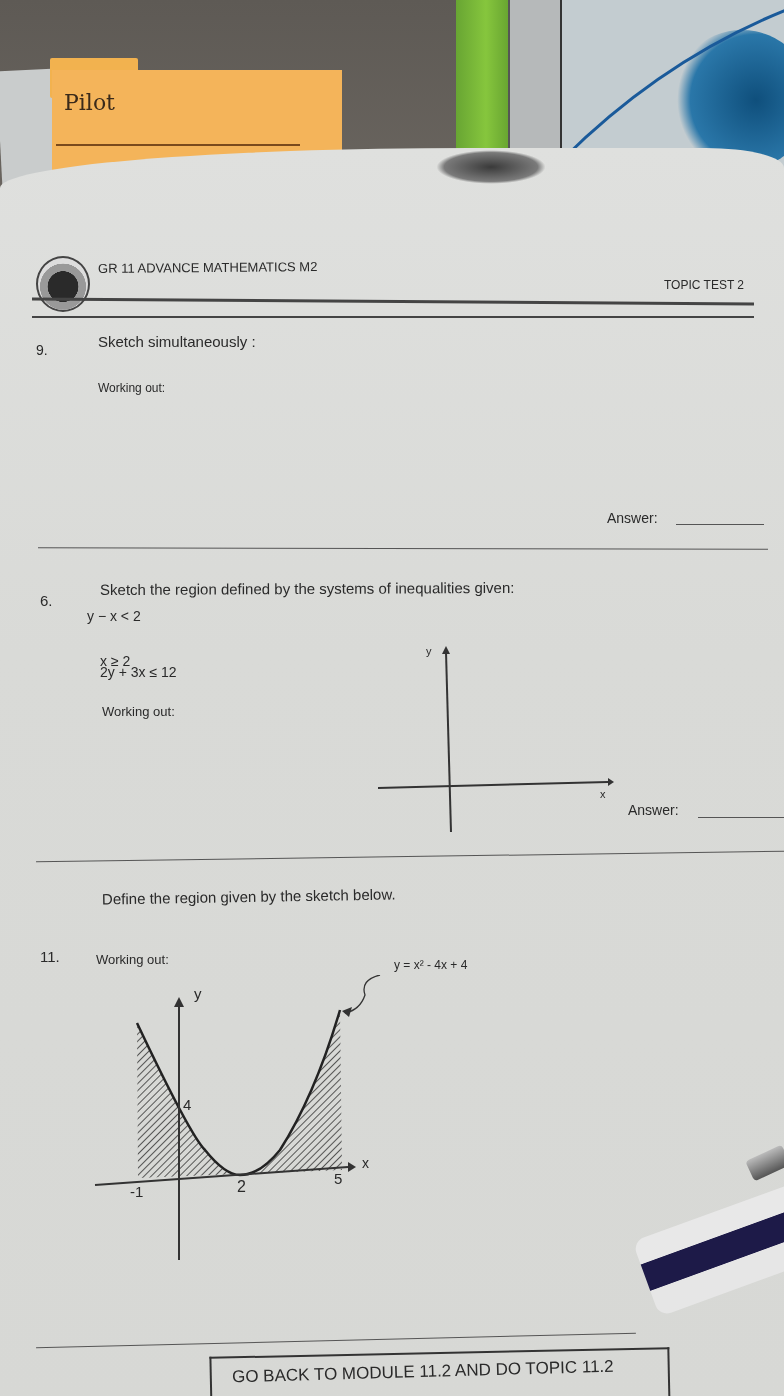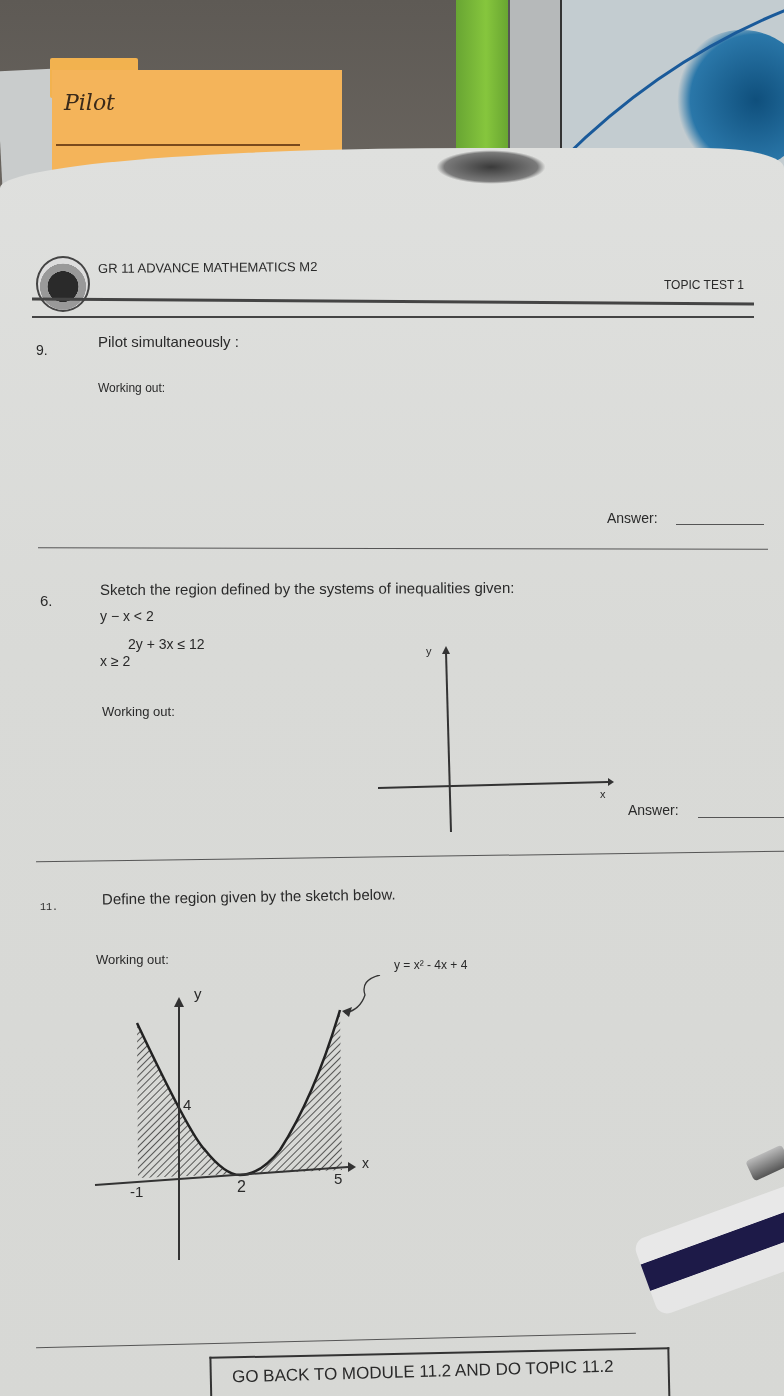--- a/index.html
+++ b/index.html
@@ -2,21 +2,21 @@
 <html><head>
 <meta charset="utf-8">
 <style>
   html, body { margin:0; padding:0; }
   body { width:784px; height:1396px; overflow:hidden; position:relative; background:#5d5852; font-family:"Liberation Sans", sans-serif; }
   .bg-wall { position:absolute; left:0; top:0; width:784px; height:200px; background:linear-gradient(180deg,#5e5a55,#6a655f); }
   .folder-white { position:absolute; left:0; top:70px; width:55px; height:140px; background:#c9cccc; transform:rotate(-3deg); }
   .folder-orange-tab { position:absolute; left:50px; top:58px; width:88px; height:40px; background:#f2b24f; border-radius:2px; }
   .folder-orange { position:absolute; left:52px; top:70px; width:290px; height:120px; background:#f4b45a; }
   .folder-orange-line { position:absolute; left:56px; top:144px; width:244px; height:2px; background:#7a4a1c; }
-  .folder-label { position:absolute; left:64px; top:90px; font-family:"DejaVu Serif", serif; font-style:italic; font-size:22px; color:#3a2a1a; }
+  .folder-label { position:absolute; left:64px; top:90px; font-family:"DejaVu Serif", serif; font-size:22px; color:#3a2a1a; }
   .green-strip { position:absolute; left:456px; top:0; width:60px; height:160px; background:linear-gradient(90deg,#68a533,#86c63d,#5e9a2d); }
   .grey-panel { position:absolute; left:508px; top:0; width:80px; height:165px; background:#b6b9ba; border-left:2px solid #555; }
   .blue-card { position:absolute; left:560px; top:0; width:224px; height:175px; background:#c3ccd0; border-left:2px solid #333; overflow:hidden; }
   .blue-card .blob { position:absolute; left:110px; top:30px; width:140px; height:140px; border-radius:50%; background:radial-gradient(circle at 60% 50%,#0f4f7c,#2a77a9 60%,transparent 72%); }
   .blue-card svg { position:absolute; left:0; top:0; }
   .clip { position:absolute; left:436px; top:150px; width:110px; height:34px; background:radial-gradient(ellipse at center,#3a3a3a,#7a7a7a 60%,transparent 70%); }
 
   .sheet { position:absolute; left:0; top:148px; width:784px; height:1260px; background:linear-gradient(180deg,#dfe0de 0%,#d9dad7 40%,#d7d8d5 100%); border-top-left-radius:60% 40px; border-top-right-radius:10% 20px; }
   .t { position:absolute; color:#2a2a2a; white-space:nowrap; }
 
@@ -47,51 +47,51 @@
   <svg width="224" height="175">
       <path d="M0 160 Q100 60 224 10" stroke="#1a5a9a" stroke-width="3" fill="none"></path>
     </svg>
 </div>
 
 <div class="sheet"></div>
 <div class="clip"></div>
 
 <div class="logo"></div>
 <div class="t" style="left:98px;top:260px;font-size:13px;transform:rotate(-0.5deg);">GR 11 ADVANCE MATHEMATICS M2</div>
-<div class="t" style="left:664px;top:278px;font-size:12px;">TOPIC TEST 1</div>
+<div class="t" style="left:664px;top:278px;font-size:12px;">TOPIC TEST 2</div>
 <div class="rule-thick" style="top:300px;transform:rotate(0.4deg);"></div>
 <div class="rule-thick" style="top:316px;height:2px;transform:rotate(0deg);"></div>
 
 <div class="t" style="left:36px;top:342px;font-size:14px;">9.</div>
-<div class="t" style="left:98px;top:333px;font-size:15px;">Pilot simultaneously :</div>
+<div class="t" style="left:98px;top:333px;font-size:15px;">Sketch simultaneously :</div>
 <div class="t" style="left:98px;top:381px;font-size:12px;">Working out:</div>
 <div class="t" style="left:607px;top:510px;font-size:14px;">Answer:</div>
 <div class="rule-thin" style="left:676px;top:524px;width:88px;"></div>
 <div class="rule-thin" style="left:38px;top:548px;width:730px;transform:rotate(0.1deg);"></div>
 
 <div class="t" style="left:40px;top:592px;font-size:15px;">6.</div>
 <div class="t" style="left:100px;top:580px;font-size:15px;transform:rotate(-0.3deg);">Sketch the region defined by the systems of inequalities given:</div>
-<div class="t" style="left:100px;top:608px;font-size:14px;">y − x &lt; 2</div>
-<div class="t" style="left:100px;top:636px;font-size:14px;margin-left:28px;">2y + 3x ≤ 12</div>
+<div class="t" style="left:87px;top:608px;font-size:14px;">y − x &lt; 2</div>
+<div class="t" style="left:100px;top:664px;font-size:14px;">2y + 3x ≤ 12</div>
 <div class="t" style="left:100px;top:653px;font-size:14px;">x ≥ 2</div>
 <div class="t" style="left:102px;top:704px;font-size:13px;">Working out:</div>
 
 <svg class="graph1" width="250" height="200">
   <line x1="8" y1="148" x2="238" y2="142" stroke="#333" stroke-width="2"></line>
   <polygon points="238,138 244,142 238,146" fill="#333"></polygon>
   <line x1="81" y1="192" x2="76" y2="12" stroke="#333" stroke-width="2"></line>
   <polygon points="72,14 76,6 80,14" fill="#333"></polygon>
 </svg>
 <div class="t" style="left:426px;top:645px;font-size:11px;">y</div>
 <div class="t" style="left:600px;top:788px;font-size:11px;">x</div>
 <div class="t" style="left:628px;top:802px;font-size:14px;">Answer:</div>
 <div class="rule-thin" style="left:698px;top:817px;width:86px;"></div>
 <div class="rule-thin" style="left:36px;top:856px;width:750px;transform:rotate(-0.8deg);"></div>
 
-<div class="t" style="left:40px;top:902px;font-size:10px;font-family:Liberation Mono, monospace;">11.</div>
+<div class="t" style="left:40px;top:948px;font-size:15px;">11.</div>
 <div class="t" style="left:102px;top:888px;font-size:15px;transform:rotate(-1deg);">Define the region given by the sketch below.</div>
 <div class="t" style="left:96px;top:952px;font-size:13px;">Working out:</div>
 <div class="t" style="left:394px;top:958px;font-size:12px;">y = x² - 4x + 4</div>
 
 <svg class="graph2" width="300" height="290">
   <defs>
     <pattern id="hatch" patternUnits="userSpaceOnUse" width="5" height="5" patternTransform="rotate(45)">
       <line x1="0" y1="0" x2="0" y2="5" stroke="#333" stroke-width="1.6"></line>
     </pattern>
   </defs>

